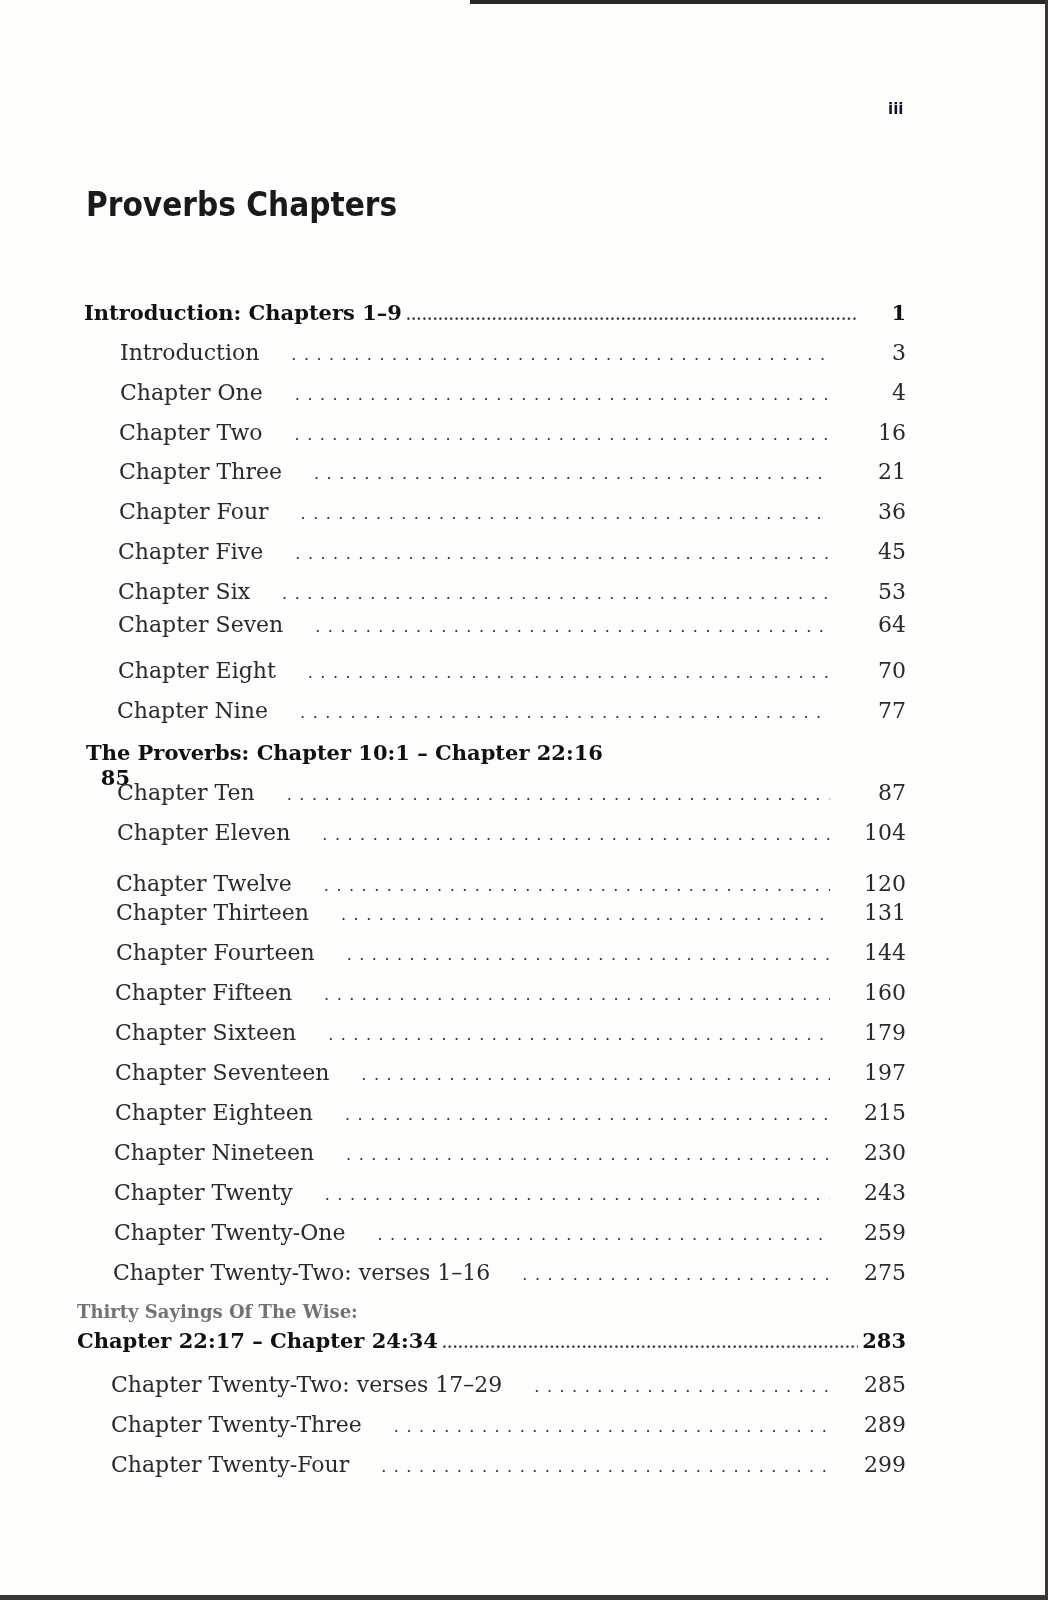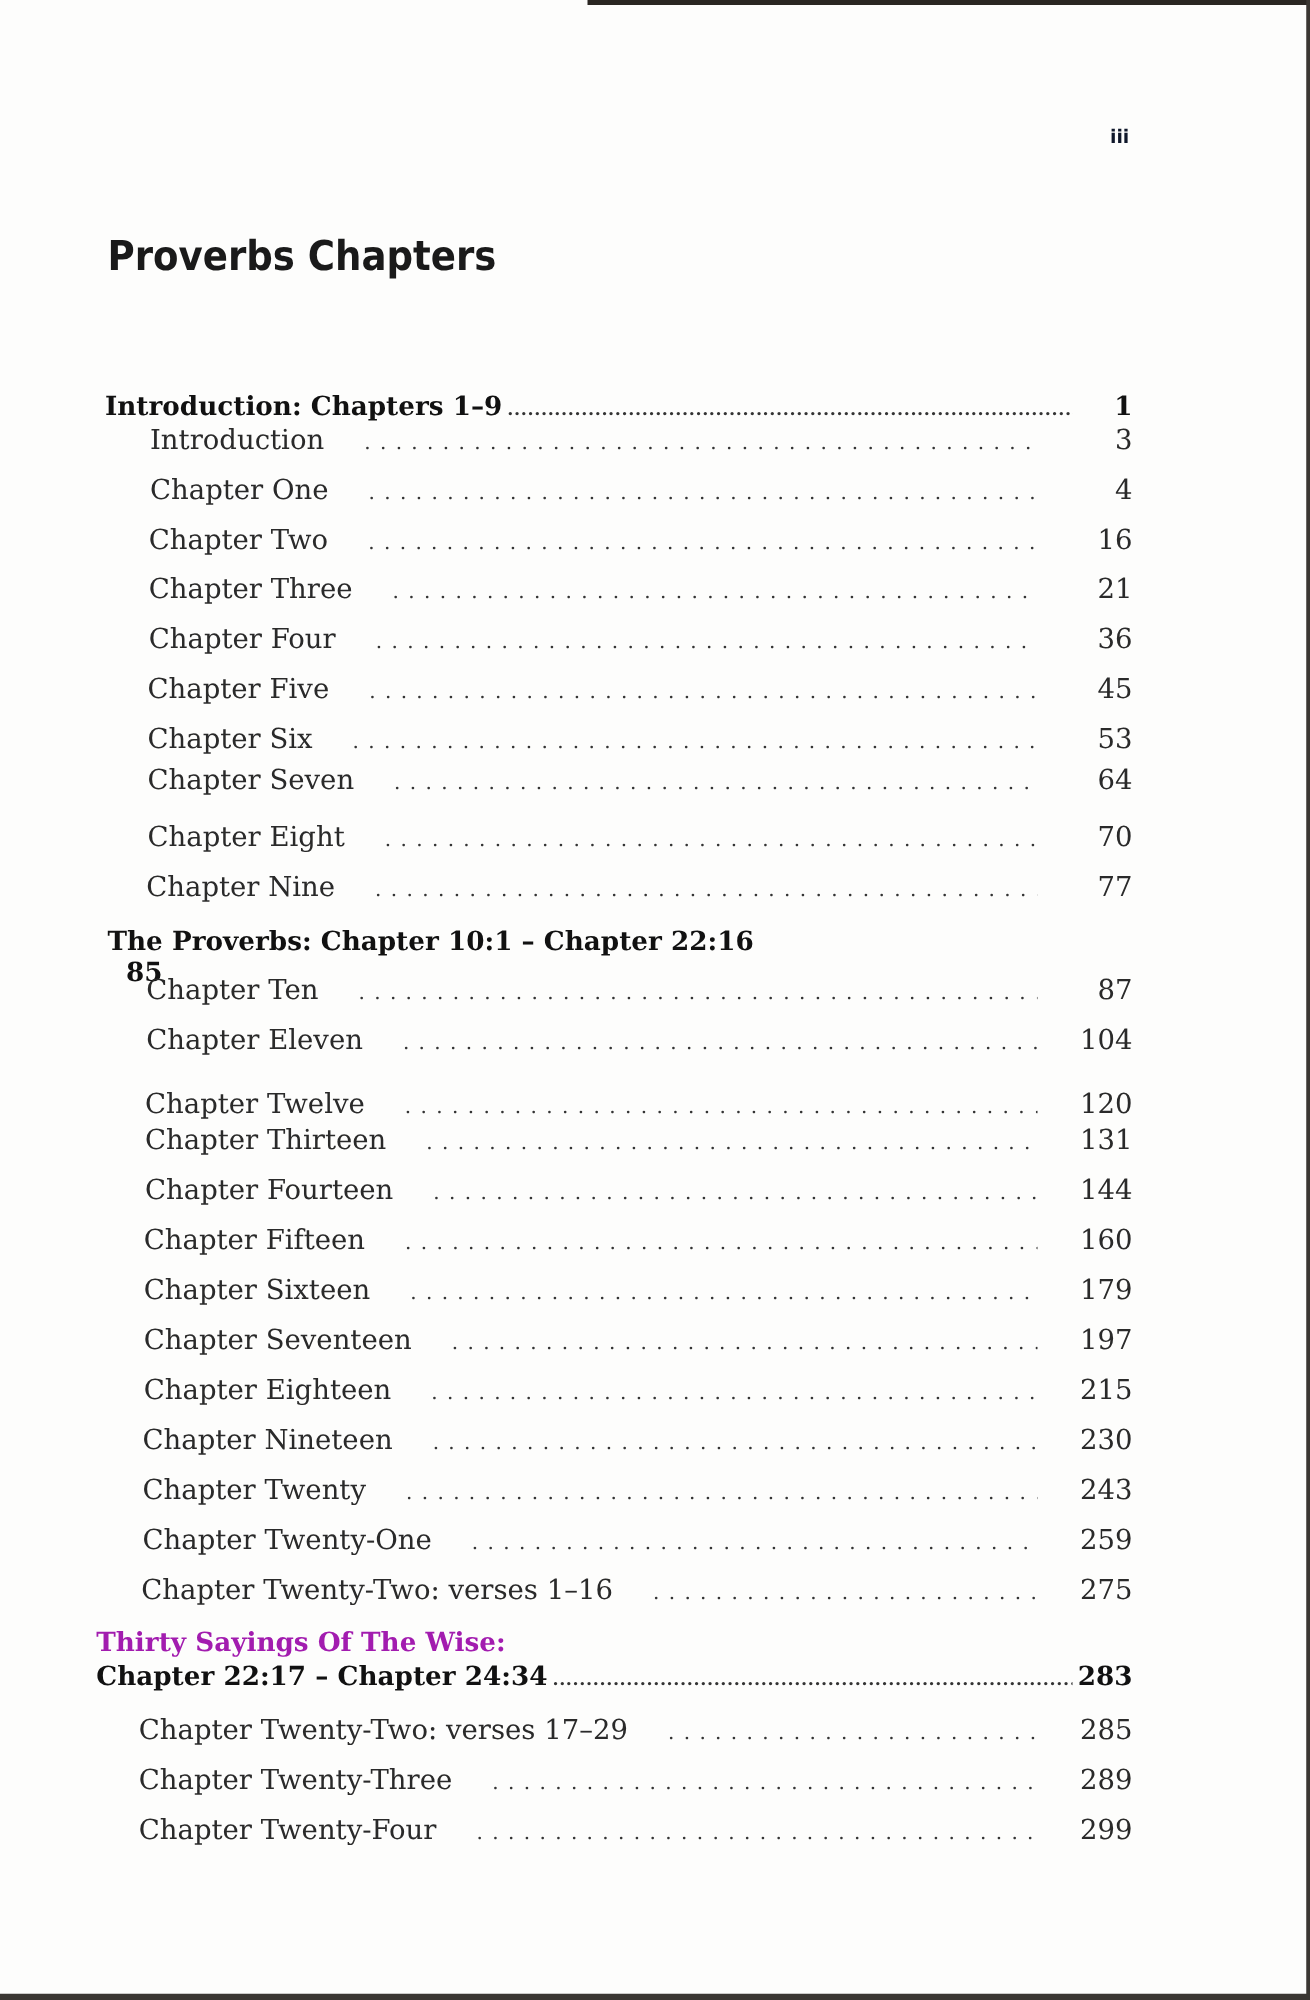--- a/index.html
+++ b/index.html
@@ -16,34 +16,34 @@
     .row { position: absolute; display: flex; align-items: baseline; height: 40px; }
     .row .label { white-space: nowrap; }
     .row .dots { flex: 1; overflow: hidden; white-space: nowrap; margin: 0 4px; color: #333; }
     .row .num { text-align: right; width: 44px; }
     .row.sub { font-size: 22px; font-family: "DejaVu Serif", serif; color: #2a2a2a; gap: 28px; }
     .row.sub .label { transform-origin: left; }
     .row.sub .dots { letter-spacing: 7.5px; font-size: 16px; }
     .row.head { font-weight: bold; font-size: 21px; color: #111; }
     .row.head .dots { letter-spacing: 0.5px; font-size: 14px; font-weight: bold; }
     .row.head .num { font-size: 21px; }
-    .head2-line1 { position: absolute; left: 77px; top: 1301px; font-weight: bold; font-size: 21px; color: #a21caf; white-space: nowrap; }
+    .head2-line1 { position: absolute; left: 77px; top: 1301px; font-weight: bold; font-size: 18px; color: #737373; white-space: nowrap; }
   </style>
 </head>
 <body>
 
 <div class="edge-top"></div>
 <div class="edge-right"></div>
 <div class="edge-bottom"></div>
 
 <div class="page-num">iii</div>
 <h1 class="title">Proverbs Chapters</h1>
 
 <div class="toc" id="toc">
-    <div class="row head" style="top: 312px; left: 84px; width: 822px; justify-content: space-between;">
+    <div class="row head" style="top: 300px; left: 84px; width: 822px; justify-content: space-between;">
       <span class="label">Introduction: Chapters 1–9</span>
       <span class="dots">........................................................................................................................................................................................................</span>
       <span class="num">1</span>
     </div>
     <div class="row sub" style="top: 340px; left: 120px; width: 786px;">
       <span class="label">Introduction</span>
       <span class="dots">........................................................................................................................................................................................................</span>
       <span class="num">3</span>
     </div>
     <div class="row sub" style="top: 379.8px; left: 120px; width: 786px;">

